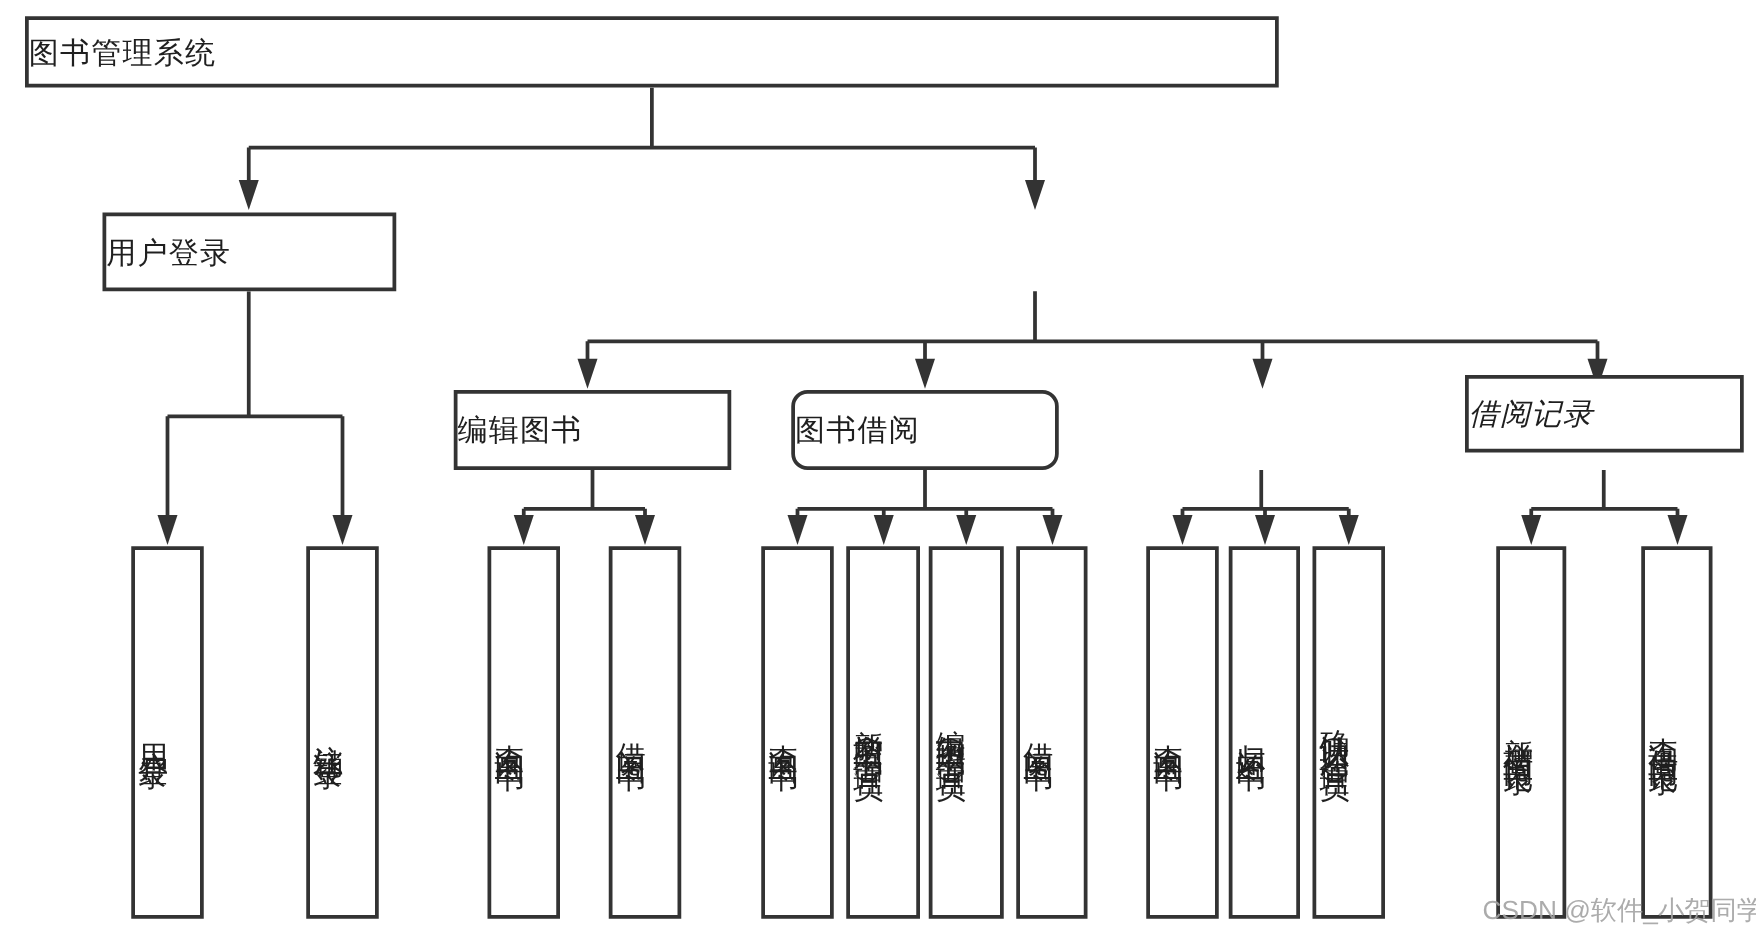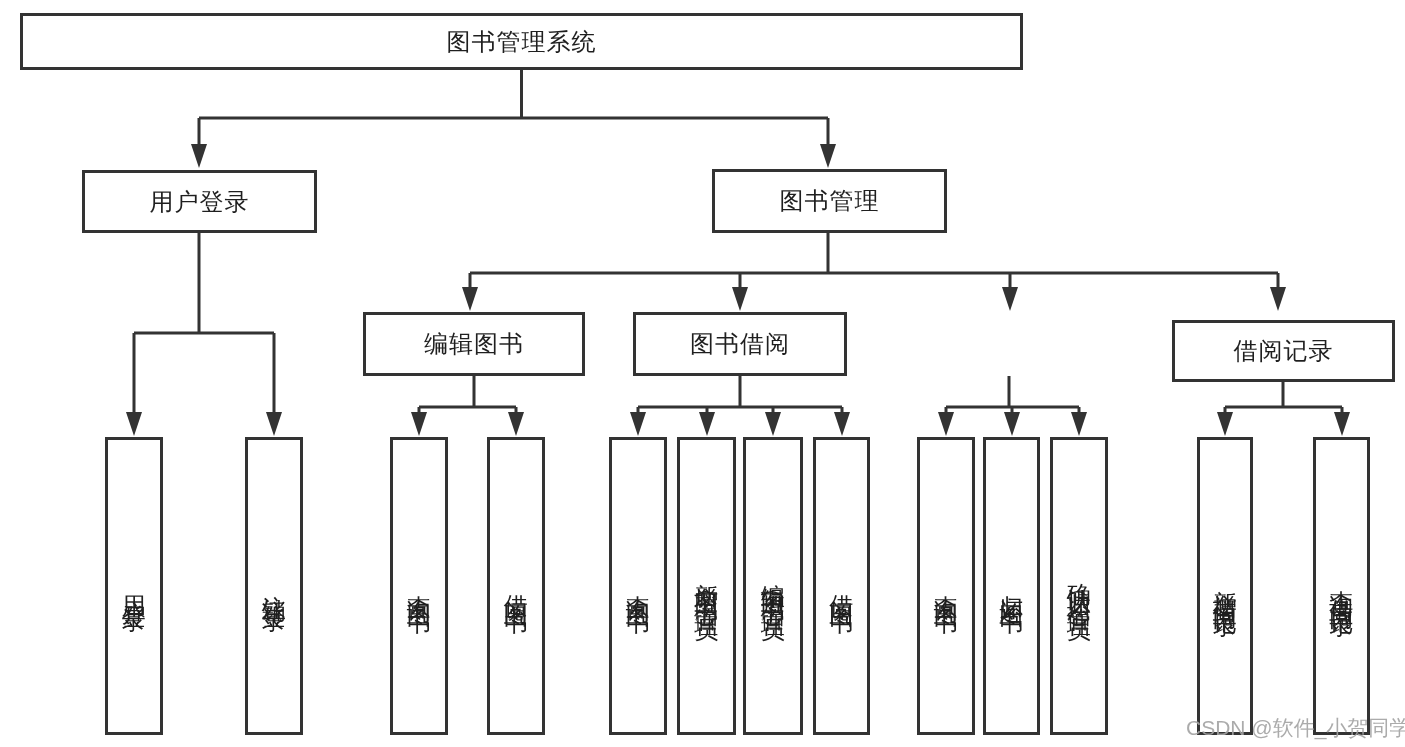--- a/index.html
+++ b/index.html
@@ -22,21 +22,21 @@
     position:absolute;left:0;top:0;width:1405px;height:747px;
     pointer-events:none;
   }
   .connectors path{stroke:var(--line);stroke-width:3;fill:none;}
   .connectors polygon{fill:var(--line);stroke:none;}
   .box{
     position:absolute;
     box-sizing:border-box;
     border:3px solid var(--line);
     background:var(--box-bg);
-    display:flex;align-items:center;justify-content:center;
+    display:flex;align-items:center;justify-content:flex-start;
     color:var(--text);
   }
   .box.h span{
     font-size:24px;
     letter-spacing:1px;
     color:var(--text);
     white-space:nowrap;
   }
   .box.v span{
     writing-mode:vertical-rl;
@@ -112,31 +112,28 @@
     </g>
   </svg>
 
   <div class="box h" style="left:20px;top:13px;width:1003px;height:57px;">
     <span>图书管理系统</span>
   </div>
 
   <div class="box h" style="left:82px;top:170px;width:235px;height:63px;">
     <span>用户登录</span>
   </div>
-  <div class="box h" style="left:712px;top:169px;width:235px;height:64px;">
-    <span>图书管理</span>
-  </div>
 
   <div class="box h" style="left:363px;top:312px;width:222px;height:64px;">
     <span>编辑图书</span>
   </div>
-  <div class="box h" style="left:633px;top:312px;width:214px;height:64px;">
+  <div class="box h" style="left:633px;top:312px;width:214px;height:64px;border-radius:13px;">
     <span>图书借阅</span>
   </div>
-  <div class="box h" style="left:1172px;top:320px;width:223px;height:62px;">
+  <div class="box h" style="left:1172px;top:300px;width:223px;height:62px;font-style:italic;">
     <span>借阅记录</span>
   </div>
 
   <div class="box v" style="left:105px;top:437px;width:58px;height:298px;">
     <span>用户登录</span>
   </div>
   <div class="box v" style="left:245px;top:437px;width:58px;height:298px;">
     <span>注销登录</span>
   </div>
 

